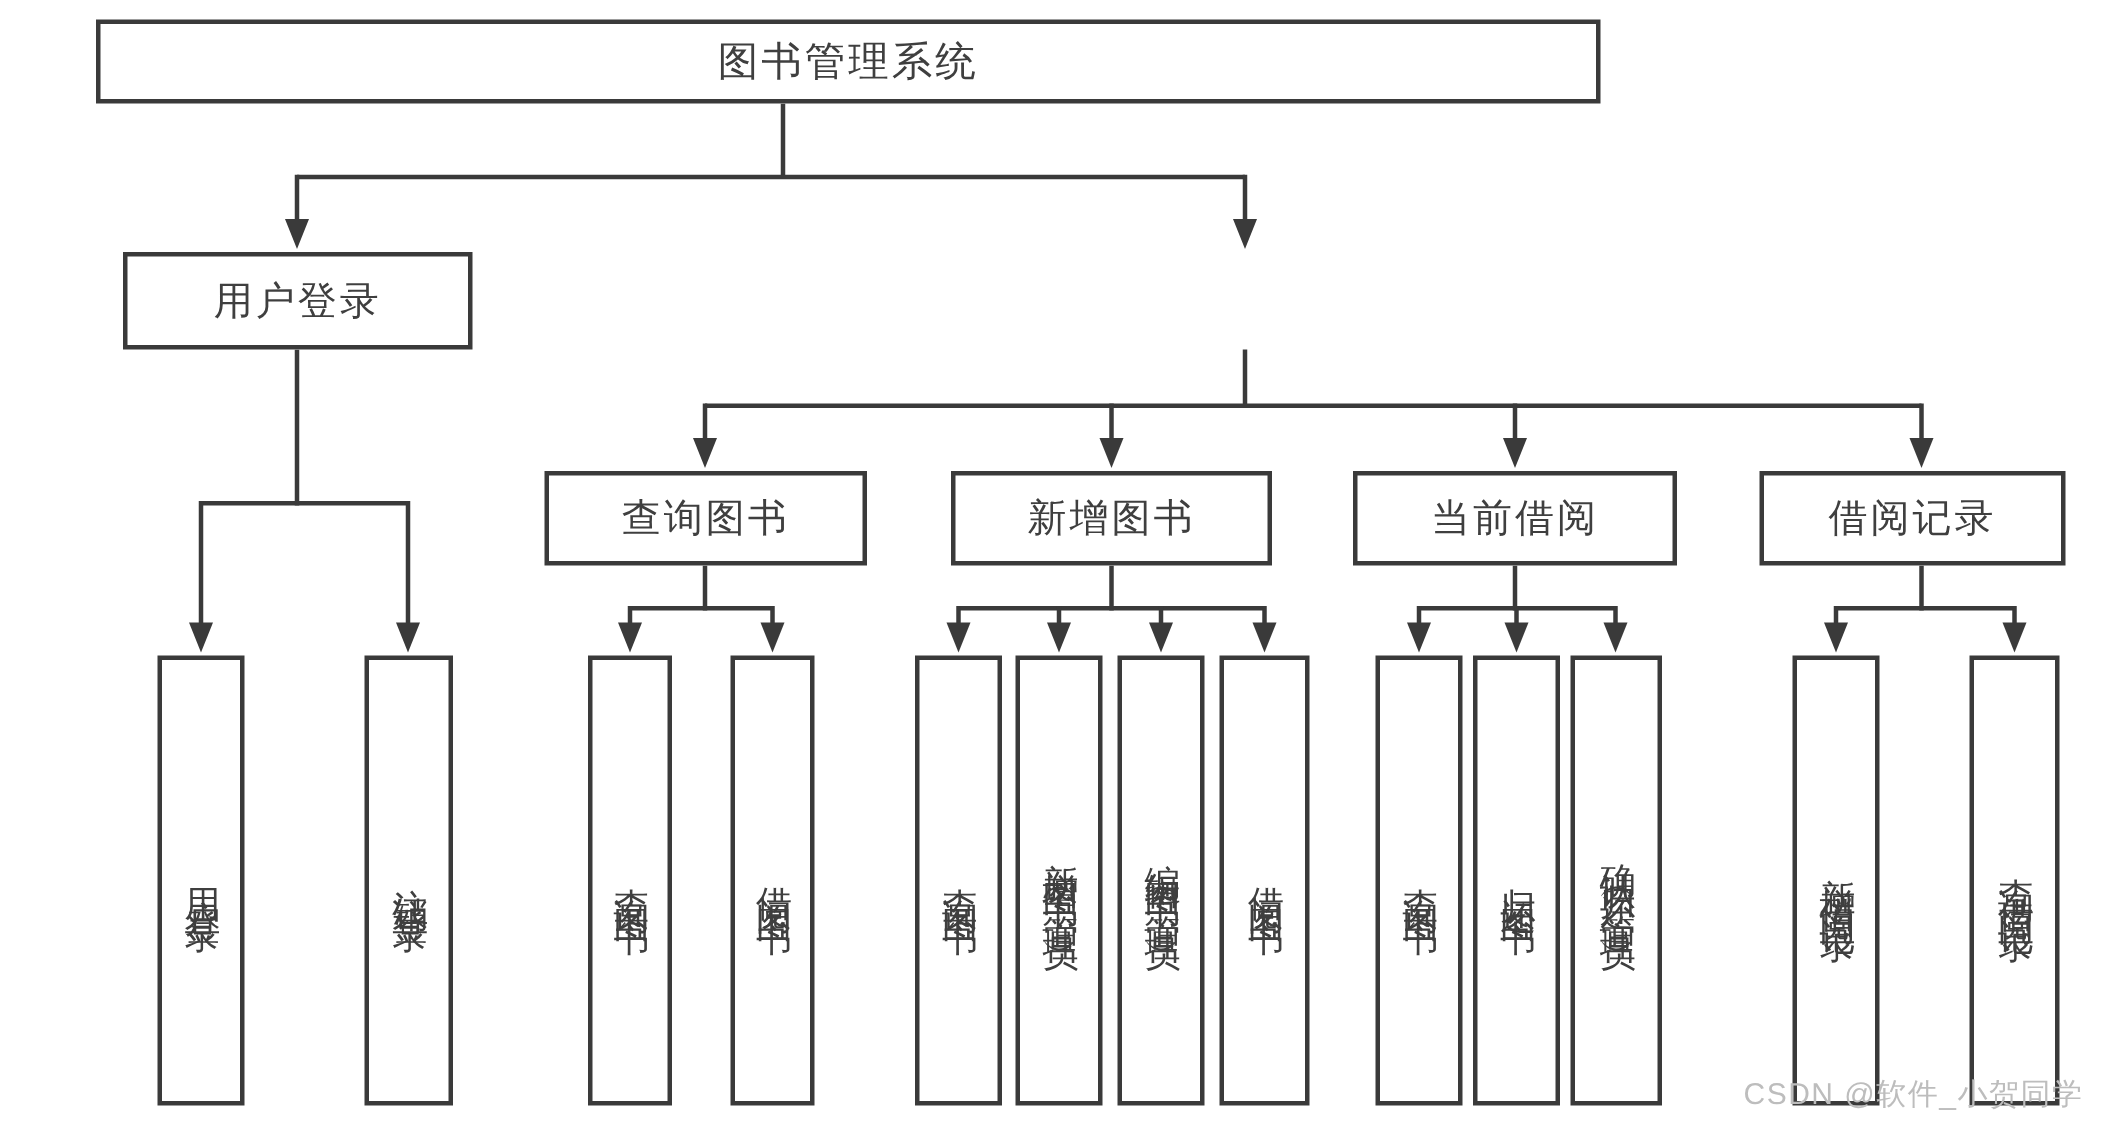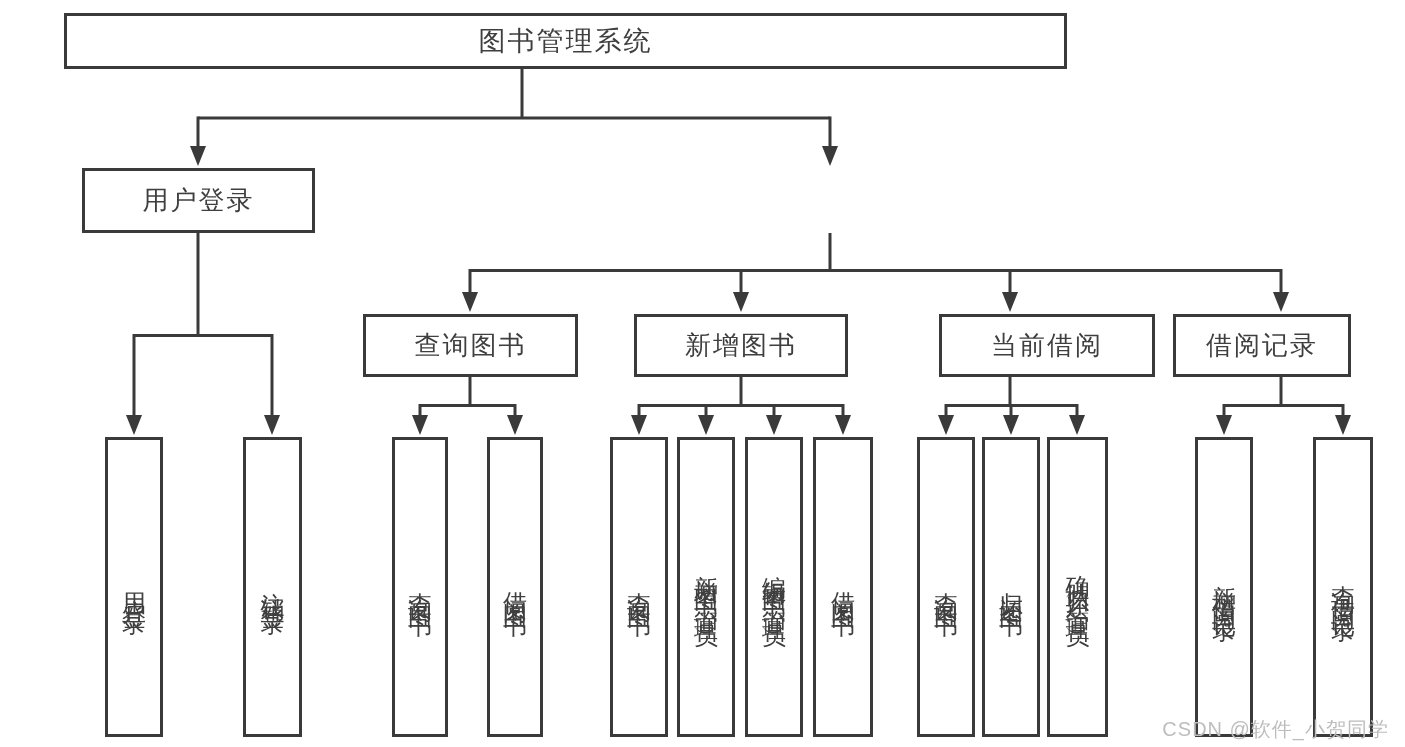--- a/index.html
+++ b/index.html
@@ -129,22 +129,22 @@
       <polygon points="1343,435 1335,415 1351,415"></polygon>
     </g>
   </svg>
 
   <div class="node hlabel root" style="left:21px; top:13px; width:1003px; height:56px;margin-left:43px;">图书管理系统</div>
 
   <div class="node hlabel" style="left:82px; top:168px; width:233px; height:65px;">用户登录</div>
 
   <div class="node hlabel" style="left:363px; top:314px; width:215px; height:63px;">查询图书</div>
   <div class="node hlabel" style="left:634px; top:314px; width:214px; height:63px;">新增图书</div>
-  <div class="node hlabel" style="left:902px; top:314px; width:216px; height:63px;margin-left:37px;">当前借阅</div>
-  <div class="node hlabel" style="left:1173px; top:314px; width:178px; height:63px;">借阅记录</div>
+  <div class="node hlabel" style="left:902px; top:314px; width:216px; height:63px;">当前借阅</div>
+  <div class="node hlabel" style="left:1173px; top:314px; width:204px; height:63px;">借阅记录</div>
 
   <div class="node leaf" style="left:105px; top:437px; width:58px; height:300px;">
     <span>用户登录</span>
   </div>
   <div class="node leaf" style="left:243px; top:437px; width:59px; height:300px;">
     <span>注销登录</span>
   </div>
 
   <div class="node leaf" style="left:392px; top:437px; width:56px; height:300px;">
     <span>查询图书</span>

